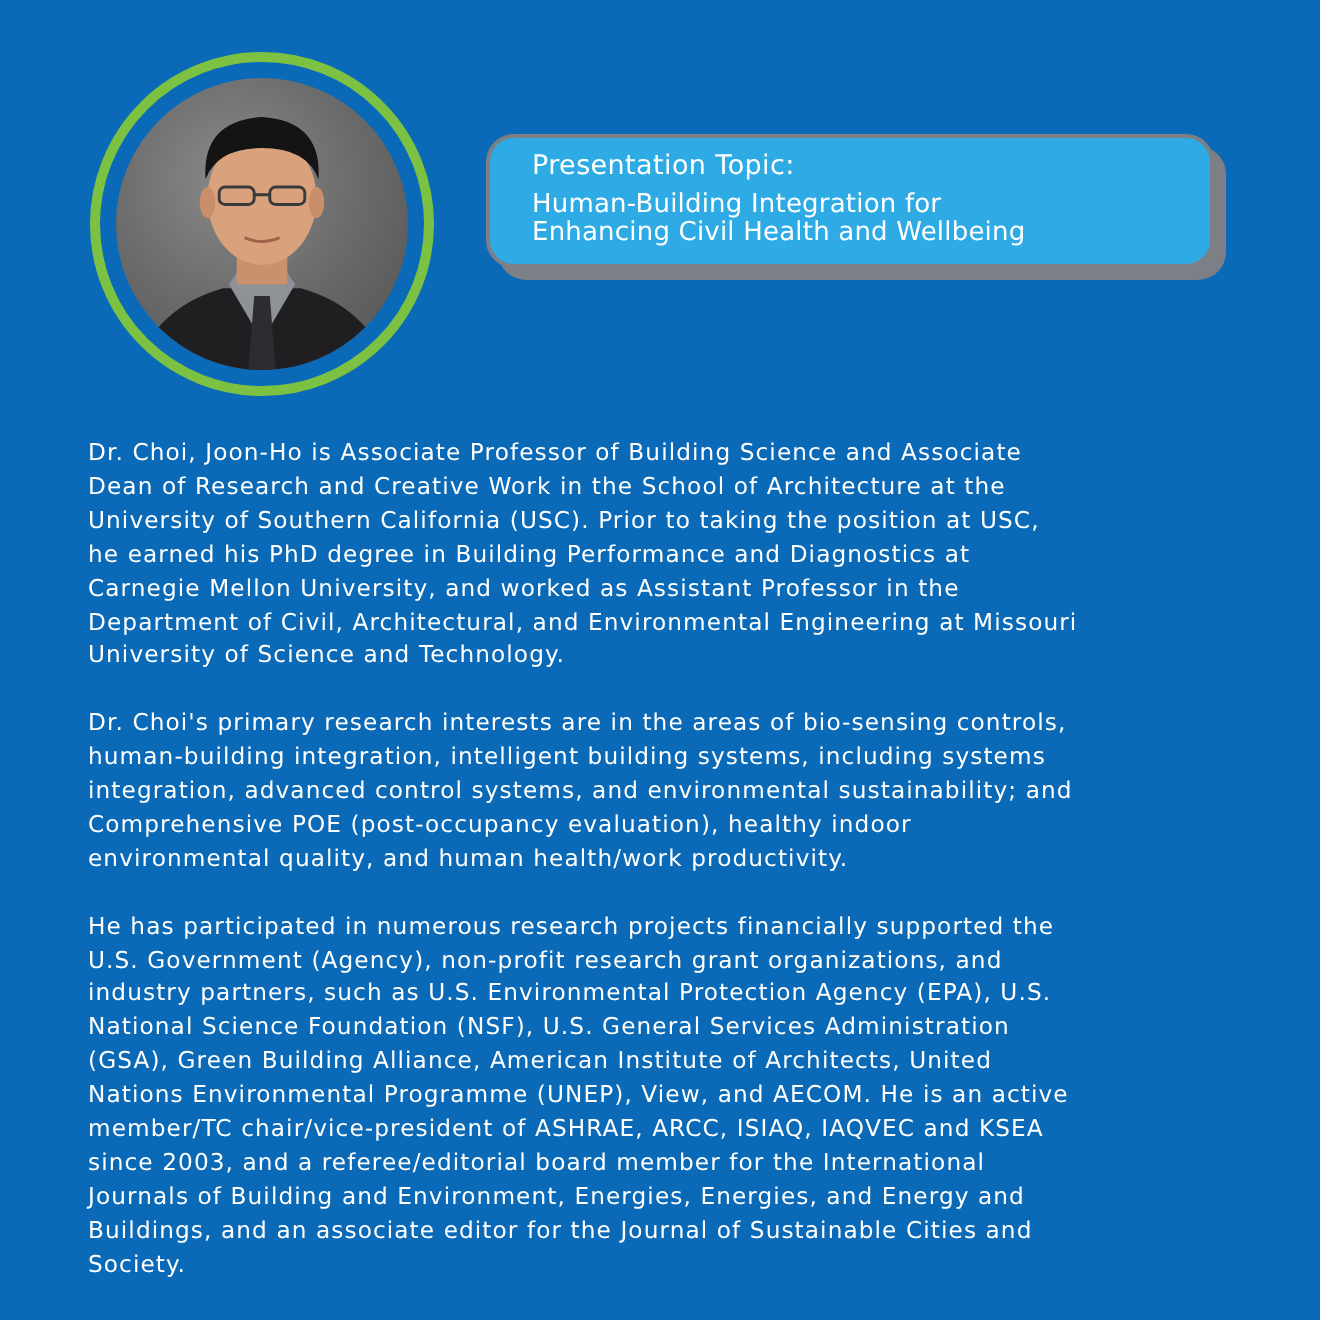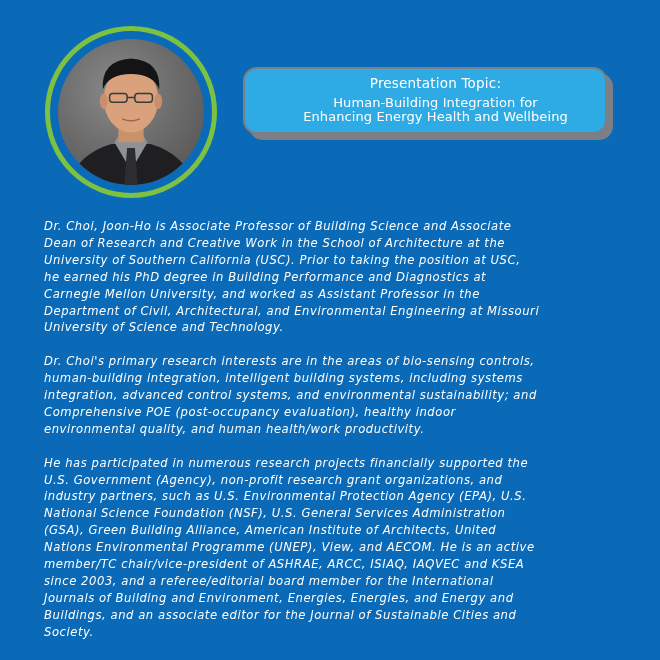--- a/index.html
+++ b/index.html
@@ -51,21 +51,20 @@
       position: absolute;
       left: 243px;
       top: 67px;
       width: 364px;
       height: 67px;
       box-sizing: border-box;
       border-radius: 14px;
       background: #2eabe4;
       border: 2px solid #7c7f86;
       padding: 6px 0 0 21px;
-      text-align: center;
     }
     .topic-label {
       font-size: 13.5px;
       line-height: 17px;
       font-weight: normal;
       letter-spacing: 0.2px;
       margin-bottom: 4px;
     }
     .topic-title {
       font-size: 13px;
@@ -79,21 +78,20 @@
       left: 44px;
       top: 218px;
       width: 590px;
       font-size: 11.6px;
       line-height: 16.9px;
       letter-spacing: 0.55px;
     }
     .bio p {
       margin: 0 0 16.9px 0;
       white-space: pre-line;
-      font-style: italic;
     }
   </style>
 </head>
 <body>
 
 <div class="portrait-wrap">
   <div class="portrait" title="Headshot of Dr. Joon-Ho Choi">
     <svg viewBox="0 0 150 150">
 
       <path d="M10 150 Q20 118 55 108 L95 108 Q130 118 140 150 Z" fill="#1f1f22"></path>
@@ -118,21 +116,21 @@
       <path d="M66 82 Q75 86 84 82" fill="none" stroke="#a3624a" stroke-width="1.5"></path>
     </svg>
   </div>
 </div>
 
 <div class="topic-shadow"></div>
 <div class="topic-box">
   <div class="topic-label">Presentation Topic:</div>
   <div class="topic-title">
     <div>Human-Building Integration for</div>
-    <div>Enhancing Energy Health and Wellbeing</div>
+    <div>Enhancing Civil Health and Wellbeing</div>
   </div>
 </div>
 
 <div class="bio">
   <p>Dr. Choi, Joon-Ho is Associate Professor of Building Science and Associate
 Dean of Research and Creative Work in the School of Architecture at the
 University of Southern California (USC). Prior to taking the position at USC,
 he earned his PhD degree in Building Performance and Diagnostics at
 Carnegie Mellon University, and worked as Assistant Professor in the
 Department of Civil, Architectural, and Environmental Engineering at Missouri

